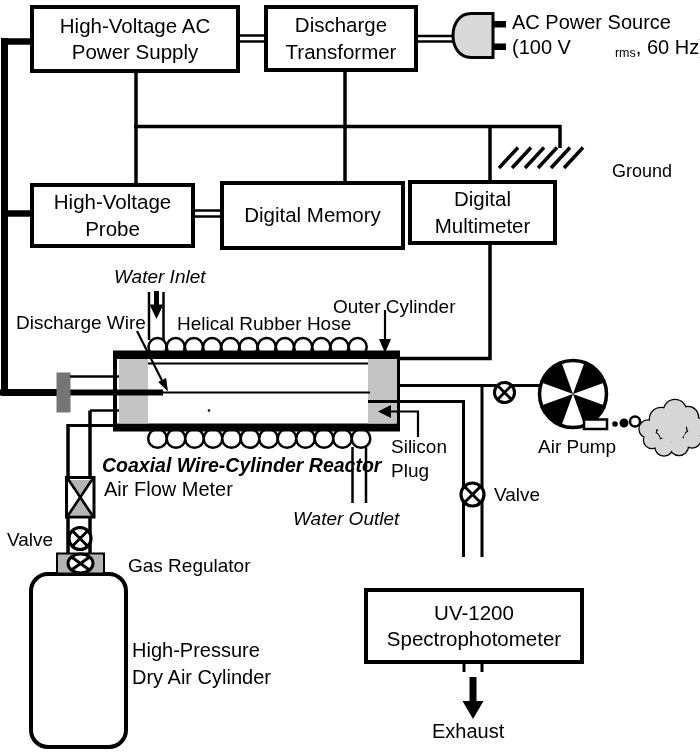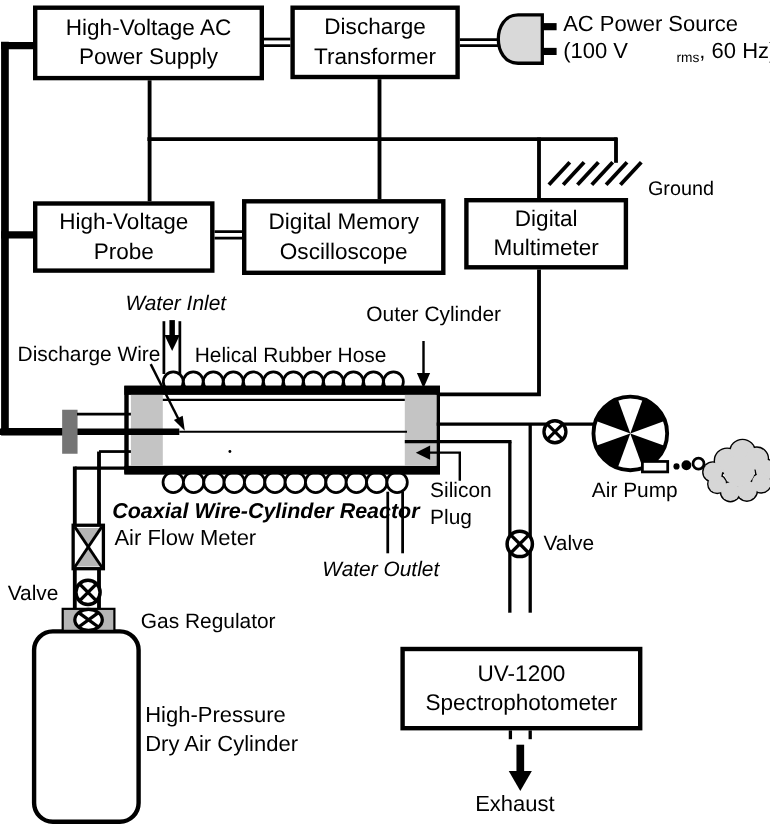--- a/index.html
+++ b/index.html
@@ -4,21 +4,21 @@
 <style>
   html,body{margin:0;padding:0;background:#fff;}
   #stage{position:relative;width:700px;height:752px;background:#fff;overflow:hidden;
          font-family:Liberation Sans, sans-serif;color:#000000;}
   #wiring{position:absolute;left:0;top:0;z-index:1;}
   .eqbox{position:absolute;z-index:2;background:#fff;border:4px solid #000;
          box-sizing:border-box;display:flex;flex-direction:column;align-items:center;
          justify-content:center;text-align:center;font-size:20.5px;line-height:1.28;}
   .lbl{position:absolute;z-index:3;white-space:nowrap;font-size:19px;line-height:1.25;}
   .lbl.big{font-size:20px;}
-  .lbl.small{font-size:18px;}
+  .lbl.small{font-size:18px;margin-left:23px;}
   .lbl.ital{font-style:italic;}
   .lbl.boldital{font-style:italic;font-weight:bold;font-size:19.5px;}
   .lbl.center{text-align:left;white-space:normal;}
   .sub{font-size:12.5px;vertical-align:-3px;margin-left:44px;}
 </style>
 </head>
 <body>
 
 <div id="stage">
 
@@ -239,38 +239,37 @@
   <div class="eqbox" style="left:264px;top:5px;width:154px;height:67px;">
     <div>Discharge</div>
     <div>Transformer</div>
   </div>
   <div class="eqbox" style="left:30px;top:183px;width:165px;height:65px;">
     <div>High-Voltage</div>
     <div>Probe</div>
   </div>
   <div class="eqbox" style="left:220px;top:181px;width:185px;height:69px;">
     <div>Digital Memory</div>
-    <div>Oscilloscope</div>
-  </div>
-  <div class="eqbox" style="left:422px;top:180px;width:149px;height:65px;text-align:center;">
+  </div>
+  <div class="eqbox" style="left:408px;top:180px;width:149px;height:65px;text-align:center;">
     <div>Digital</div>
     <div>Multimeter</div>
   </div>
   <div class="eqbox" style="left:364px;top:588px;width:220px;height:76px;">
     <div>UV-1200</div>
     <div>Spectrophotometer</div>
   </div>
 
   <div class="lbl big" style="left:512px;top:10px;">AC Power Source</div>
   <div class="lbl big" style="left:512px;top:35px;"><span>(100 V</span><span class="sub">rms</span><span>, 60 Hz)</span></div>
   <div class="lbl small" style="left:589px;top:160px;">Ground</div>
   <div class="lbl ital" style="left:114px;top:265px;">Water Inlet</div>
   <div class="lbl" style="left:16px;top:311px;">Discharge Wire</div>
   <div class="lbl" style="left:177px;top:312px;">Helical Rubber Hose</div>
-  <div class="lbl" style="left:333px;top:275px;">Outer Cylinder</div>
+  <div class="lbl" style="left:333px;top:295px;">Outer Cylinder</div>
   <div class="lbl boldital" style="left:102px;top:453px;">Coaxial Wire-Cylinder Reactor</div>
   <div class="lbl big" style="left:104px;top:477px;">Air Flow Meter</div>
   <div class="lbl center" style="left:391px;top:435px;width:60px;">
     <div>Silicon</div>
     <div>Plug</div>
   </div>
   <div class="lbl" style="left:538px;top:435px;">Air Pump</div>
   <div class="lbl" style="left:494px;top:483px;">Valve</div>
   <div class="lbl" style="left:7px;top:528px;">Valve</div>
   <div class="lbl" style="left:128px;top:554px;">Gas Regulator</div>

